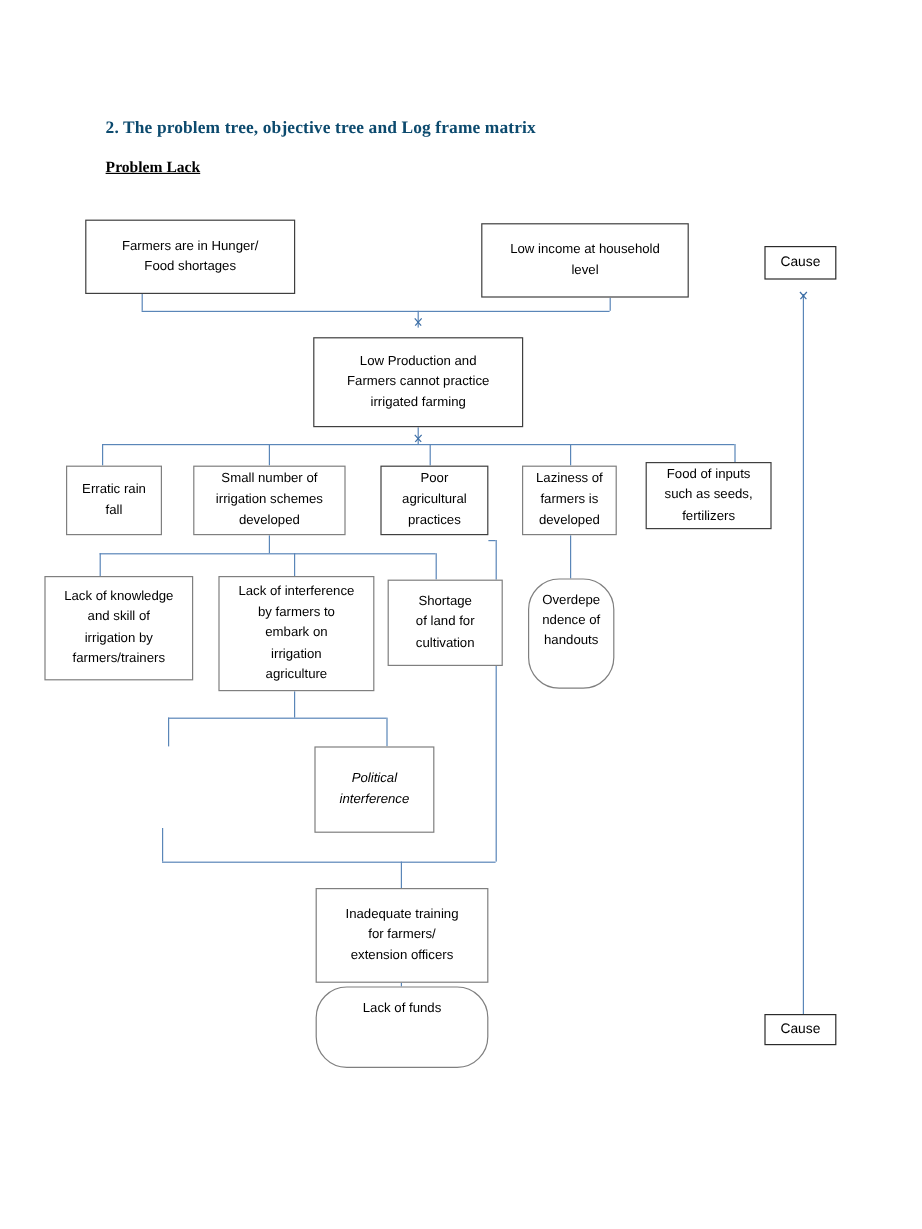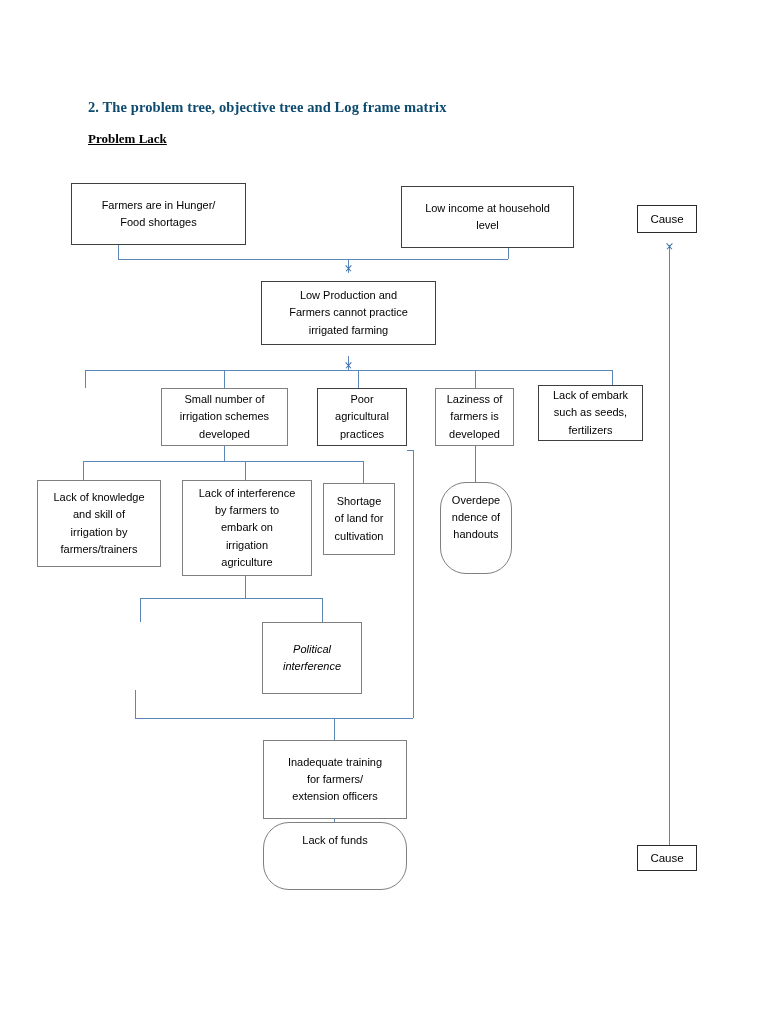--- a/index.html
+++ b/index.html
@@ -138,31 +138,35 @@
     <span class="txt">Low income at household
 level</span>
   </div>
 
   <div class="vline" style="left:118px; top:245px; height:14px;"></div>
   <div class="vline" style="left:508px; top:248px; height:11px;"></div>
   <div class="hline" style="left:118px; top:259px; width:390px;"></div>
   <div class="vline" style="left:348px; top:259px; height:14px;"></div>
   <div class="arrowhead" style="left:343px; top:265px;"></div>
 
-  <div class="node dark" style="left:261px; top:281px; width:175px; height:64px;">
+  <div class="node dark" style="left:261px; top:281px; width:175px; height:75px;">
     <span class="txt">Low Production and
 Farmers cannot practice
 irrigated farming</span>
   </div>
 
   <div class="vline" style="left:348px; top:356px; height:14px;"></div>
   <div class="arrowhead" style="left:343px; top:362px;"></div>
   <div class="hline" style="left:85px; top:370px; width:527px;"></div>
 
   <div class="vline" style="left:85px; top:370px; height:18px;"></div>
+  <div class="node" style="left:55px; top:388px; width:80px; height:58px;">
+    <span class="txt">Erratic rain
+fall</span>
+  </div>
 
   <div class="vline" style="left:224px; top:370px; height:18px;"></div>
   <div class="node" style="left:161px; top:388px; width:127px; height:58px;">
     <span class="txt">Small number of
 irrigation schemes
 developed</span>
   </div>
 
   <div class="vline" style="left:358px; top:370px; height:18px;"></div>
   <div class="node dark" style="left:317px; top:388px; width:90px; height:58px;">
@@ -173,21 +177,21 @@
 
   <div class="vline" style="left:475px; top:370px; height:18px;"></div>
   <div class="node" style="left:435px; top:388px; width:79px; height:58px;">
     <span class="txt">Laziness of
 farmers is
 developed</span>
   </div>
 
   <div class="vline" style="left:612px; top:370px; height:15px;"></div>
   <div class="node dark" style="left:538px; top:385px; width:105px; height:56px;">
-    <span class="txt">Lack of embark
+    <span class="txt">Food of inputs
 such as seeds,
 fertilizers</span>
   </div>
 
   <div class="vline" style="left:224px; top:446px; height:15px;"></div>
   <div class="hline" style="left:83px; top:461px; width:280px;"></div>
   <div class="vline" style="left:83px; top:461px; height:19px;"></div>
   <div class="vline" style="left:245px; top:461px; height:19px;"></div>
   <div class="vline" style="left:363px; top:461px; height:22px;"></div>
 
@@ -204,21 +208,21 @@
   </div>
 
   <div class="node" style="left:182px; top:480px; width:130px; height:96px;">
     <span class="txt">Lack of interference
 by farmers to
 embark on
 irrigation
 agriculture</span>
   </div>
 
-  <div class="node" style="left:323px; top:483px; width:72px; height:72px;">
+  <div class="node" style="left:323px; top:483px; width:96px; height:72px;">
     <span class="txt">Shortage
 of land for
 cultivation</span>
   </div>
 
   <div class="node topalign" style="left:440px; top:482px; width:72px; height:92px;">
     <span class="txt">Overdepe
 ndence of
 handouts</span>
   </div>

